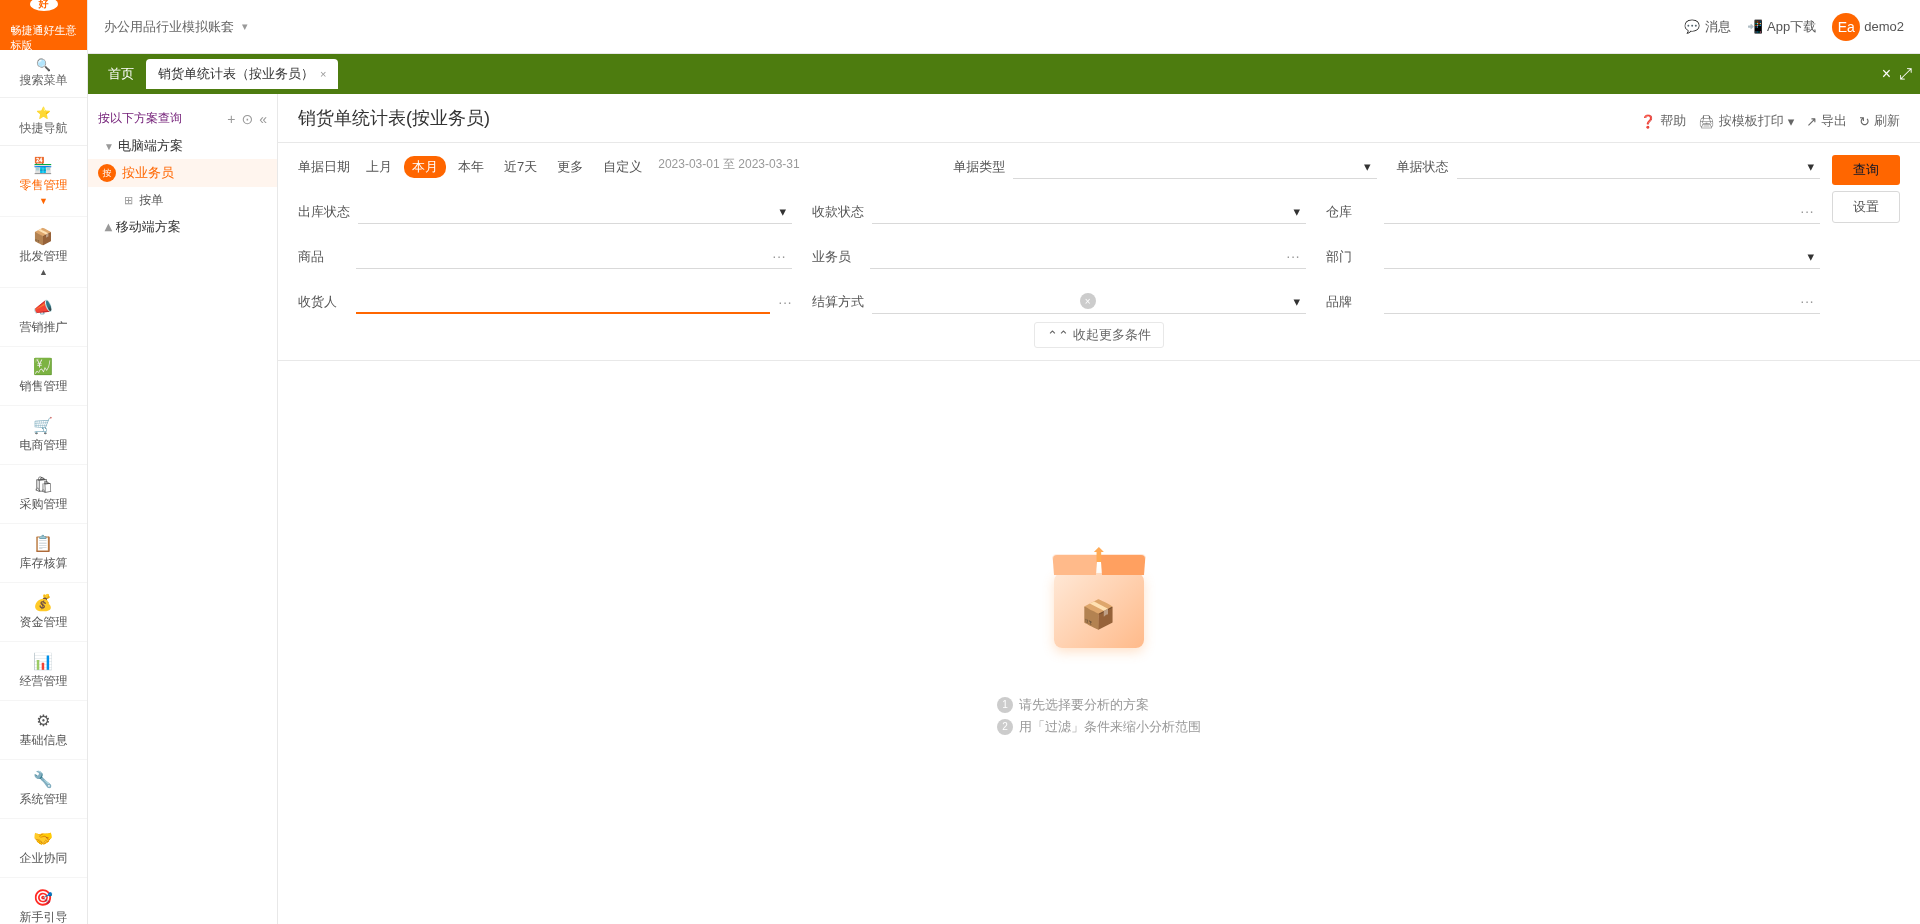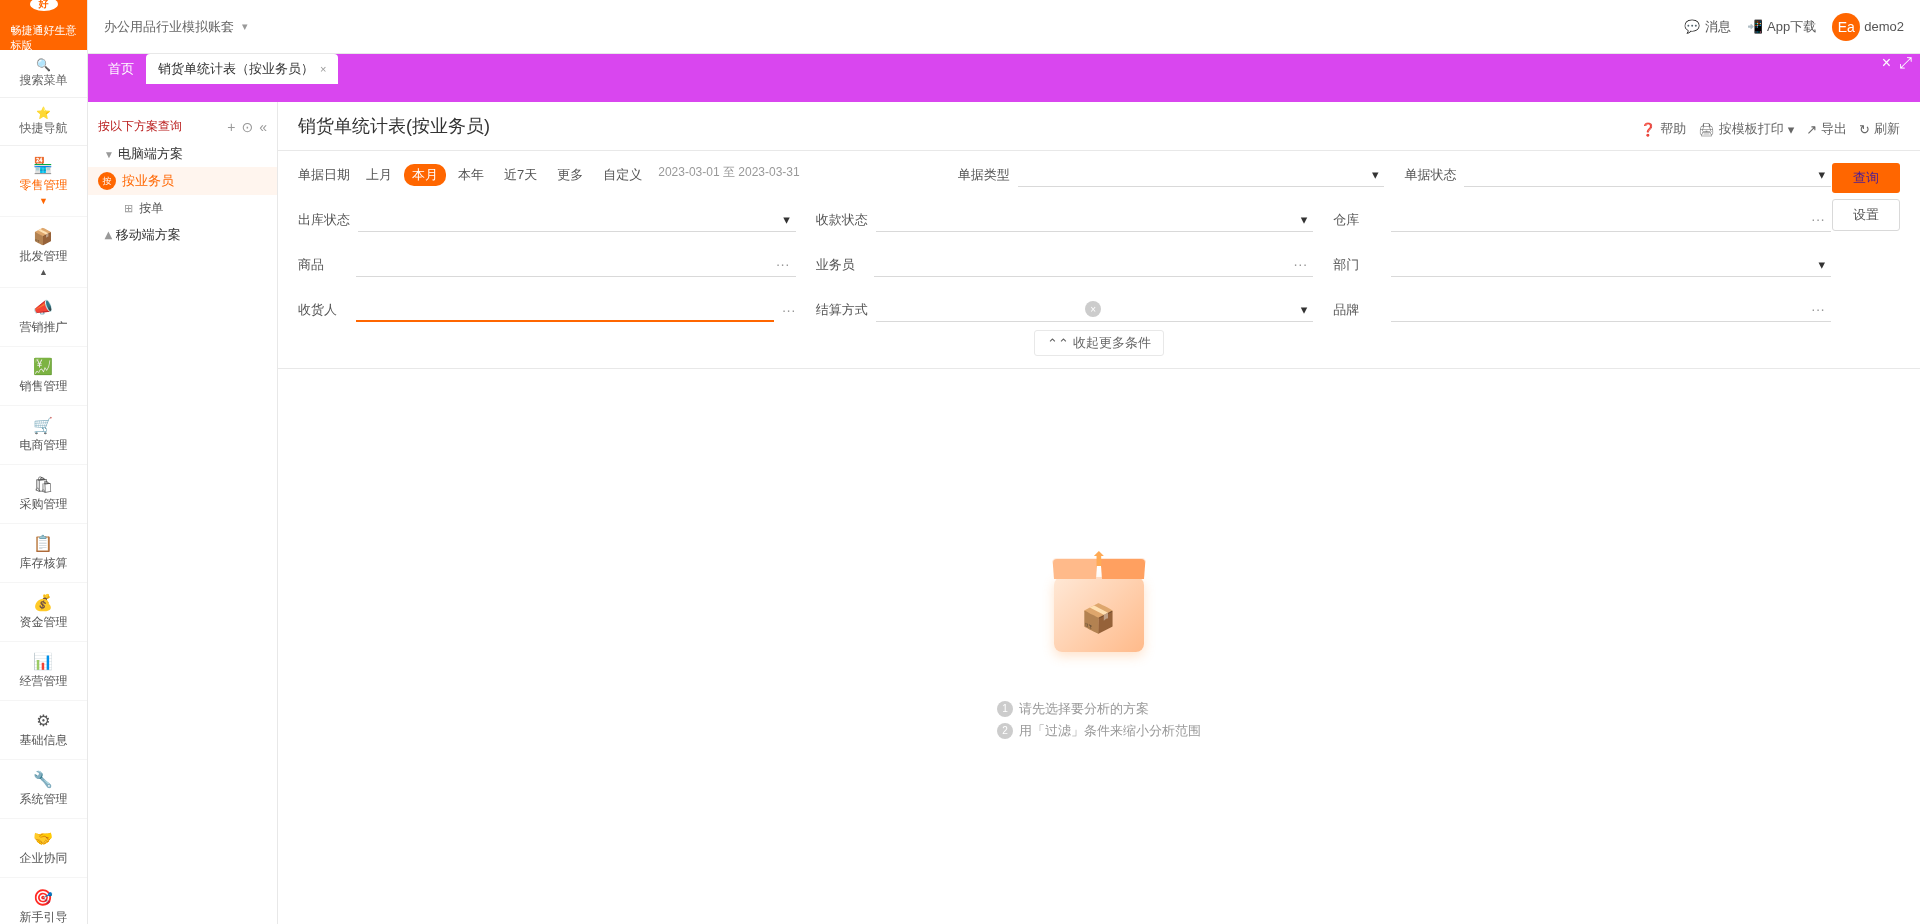--- a/index.html
+++ b/index.html
@@ -80,23 +80,24 @@
       border-bottom: 1px solid #e8e8e8;
     }
     .top-bar-left { display: flex; align-items: center; gap: 8px; color: #666; font-size: 13px; }
     .top-bar-left .dropdown-arrow { color: #999; font-size: 11px; }
     .top-bar-right { display: flex; align-items: center; gap: 16px; color: #555; font-size: 13px; }
     .top-bar-right .icon-btn { display: flex; align-items: center; gap: 4px; cursor: pointer; }
     .top-bar-right .avatar { width: 28px; height: 28px; border-radius: 50%; background: #ff6600; display: flex; align-items: center; justify-content: center; color: #fff; font-size: 11px; overflow: hidden; }
 
     
     .tab-bar {
-      height: 48px;
-      background: #d946ef;
-      display: flex;
+      height: 40px;
+      background: #4d7c0f;
+      display: flex;
+      align-items: center;
       padding: 0 8px;
     }
     .tab-item {
       height: 30px;
       padding: 0 12px;
       display: flex; align-items: center; gap: 6px;
       border-radius: 4px 4px 0 0;
       cursor: pointer;
       font-size: 13px;
     }
@@ -235,21 +236,21 @@
     .date-range { color: #999; font-size: 12px; margin-left: 4px; }
     .collapse-btn {
       display: inline-flex; align-items: center; gap: 4px;
       color: #666; font-size: 13px; cursor: pointer;
       padding: 3px 12px;
       border: 1px solid #e8e8e8;
       border-radius: 3px;
     }
     .btn-query {
       background: #ff6600;
-      color: #4c1d95;
+      color: #0f172a;
       border: none;
       padding: 6px 20px;
       border-radius: 3px;
       cursor: pointer; font-size: 13px;
     }
     .btn-settings {
       background: #fff;
       color: #555;
       border: 1px solid #d9d9d9;
       padding: 6px 20px;
@@ -278,21 +279,21 @@
       font-size: 10px; flex-shrink: 0;
     }
 
     
     .filter-container {
       background: #fff;
       padding: 12px 20px;
       border-bottom: 1px solid #e8e8e8;
     }
     .filter-main-row {
-      display: flex; gap: 1px; align-items: flex-start;
+      display: flex; gap: 12px; align-items: flex-start;
     }
     .filter-fields { flex: 1; display: flex; flex-direction: column; gap: 10px; }
     .filter-buttons { display: flex; flex-direction: column; gap: 6px; }
 
     .tag-close {
       display: inline-flex; align-items: center; justify-content: center;
       width: 16px; height: 16px;
       border-radius: 50%;
       background: #ccc;
       color: #fff;
@@ -411,21 +412,21 @@
     <div class="tab-bar-right">
       <span class="tab-bar-btn">×</span>
       <span class="tab-bar-btn">⤢</span>
     </div>
   </div>
 
   <div class="content-area">
 
     <div class="left-panel">
       <div class="panel-header">
-        <span style="font-size:12px;color:#b91c1c;">按以下方案查询</span>
+        <span style="font-size:12px;color:#701a75;">按以下方案查询</span>
         <div class="panel-icons">
           <span>+</span>
           <span>⊙</span>
           <span>«</span>
         </div>
       </div>
 
       <div class="tree-node">
         <span class="expand-arrow">▼</span>
         <span>电脑端方案</span>

